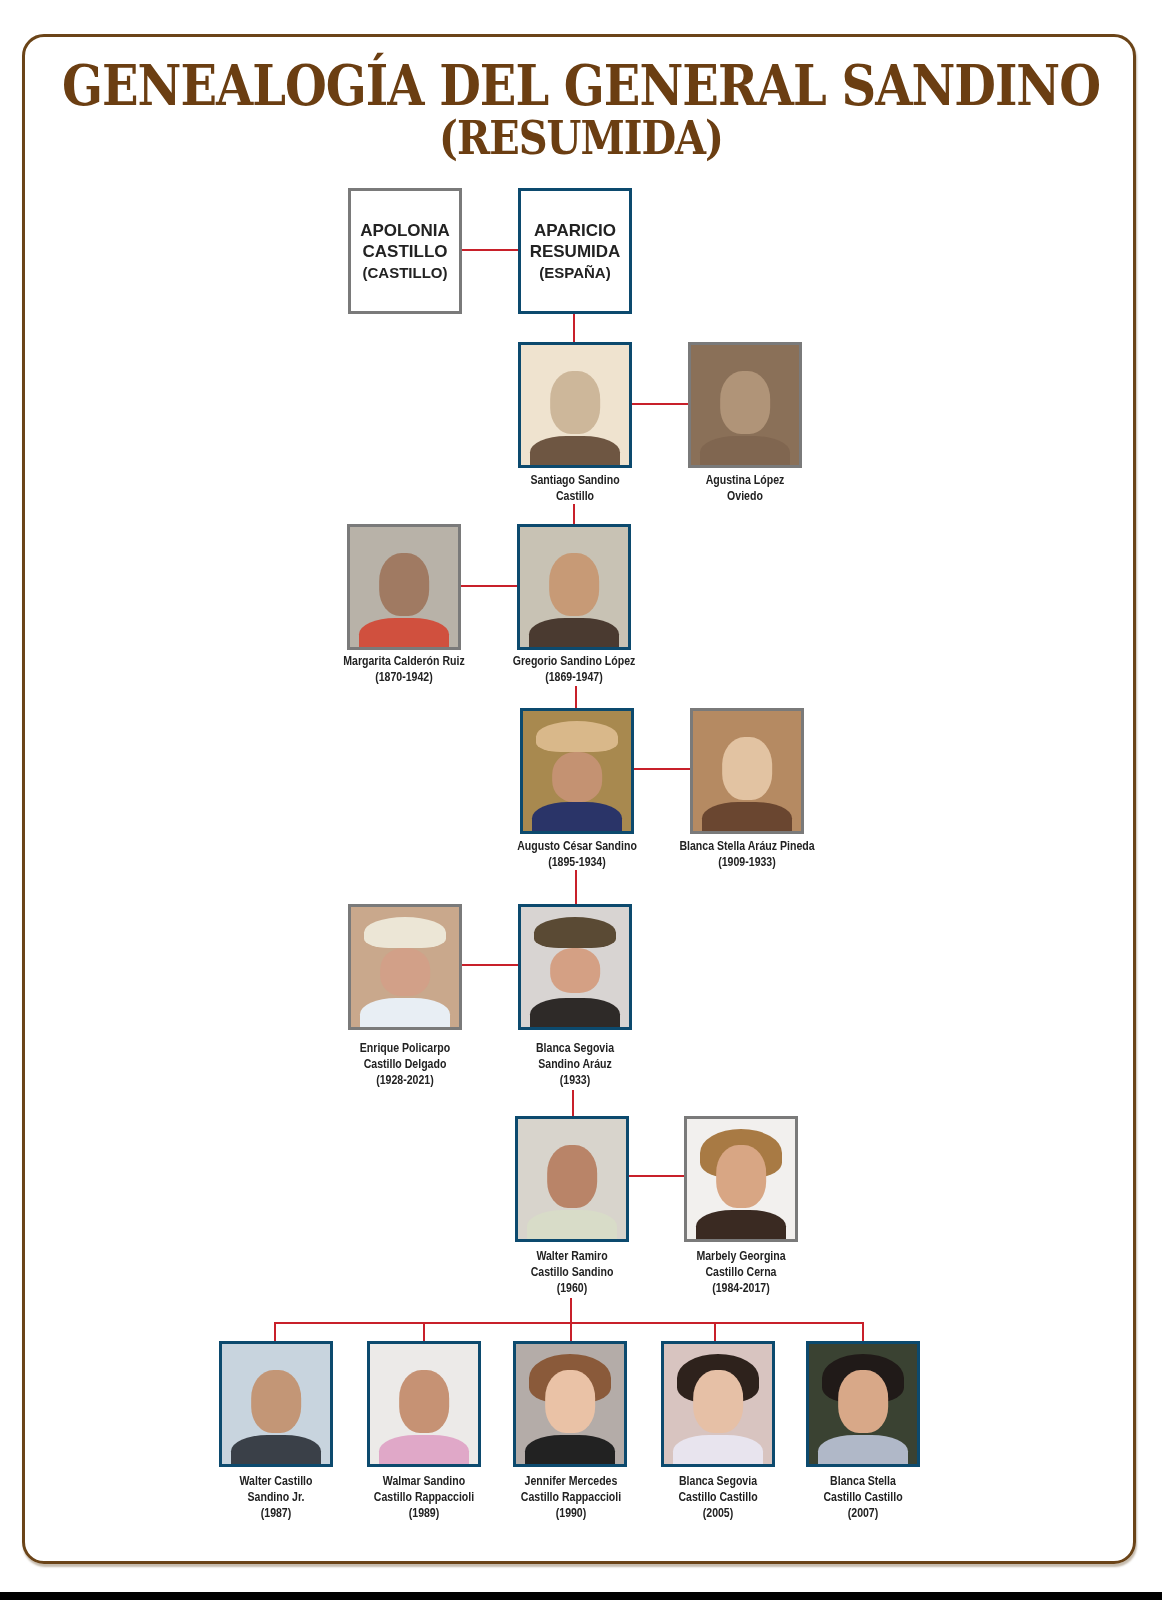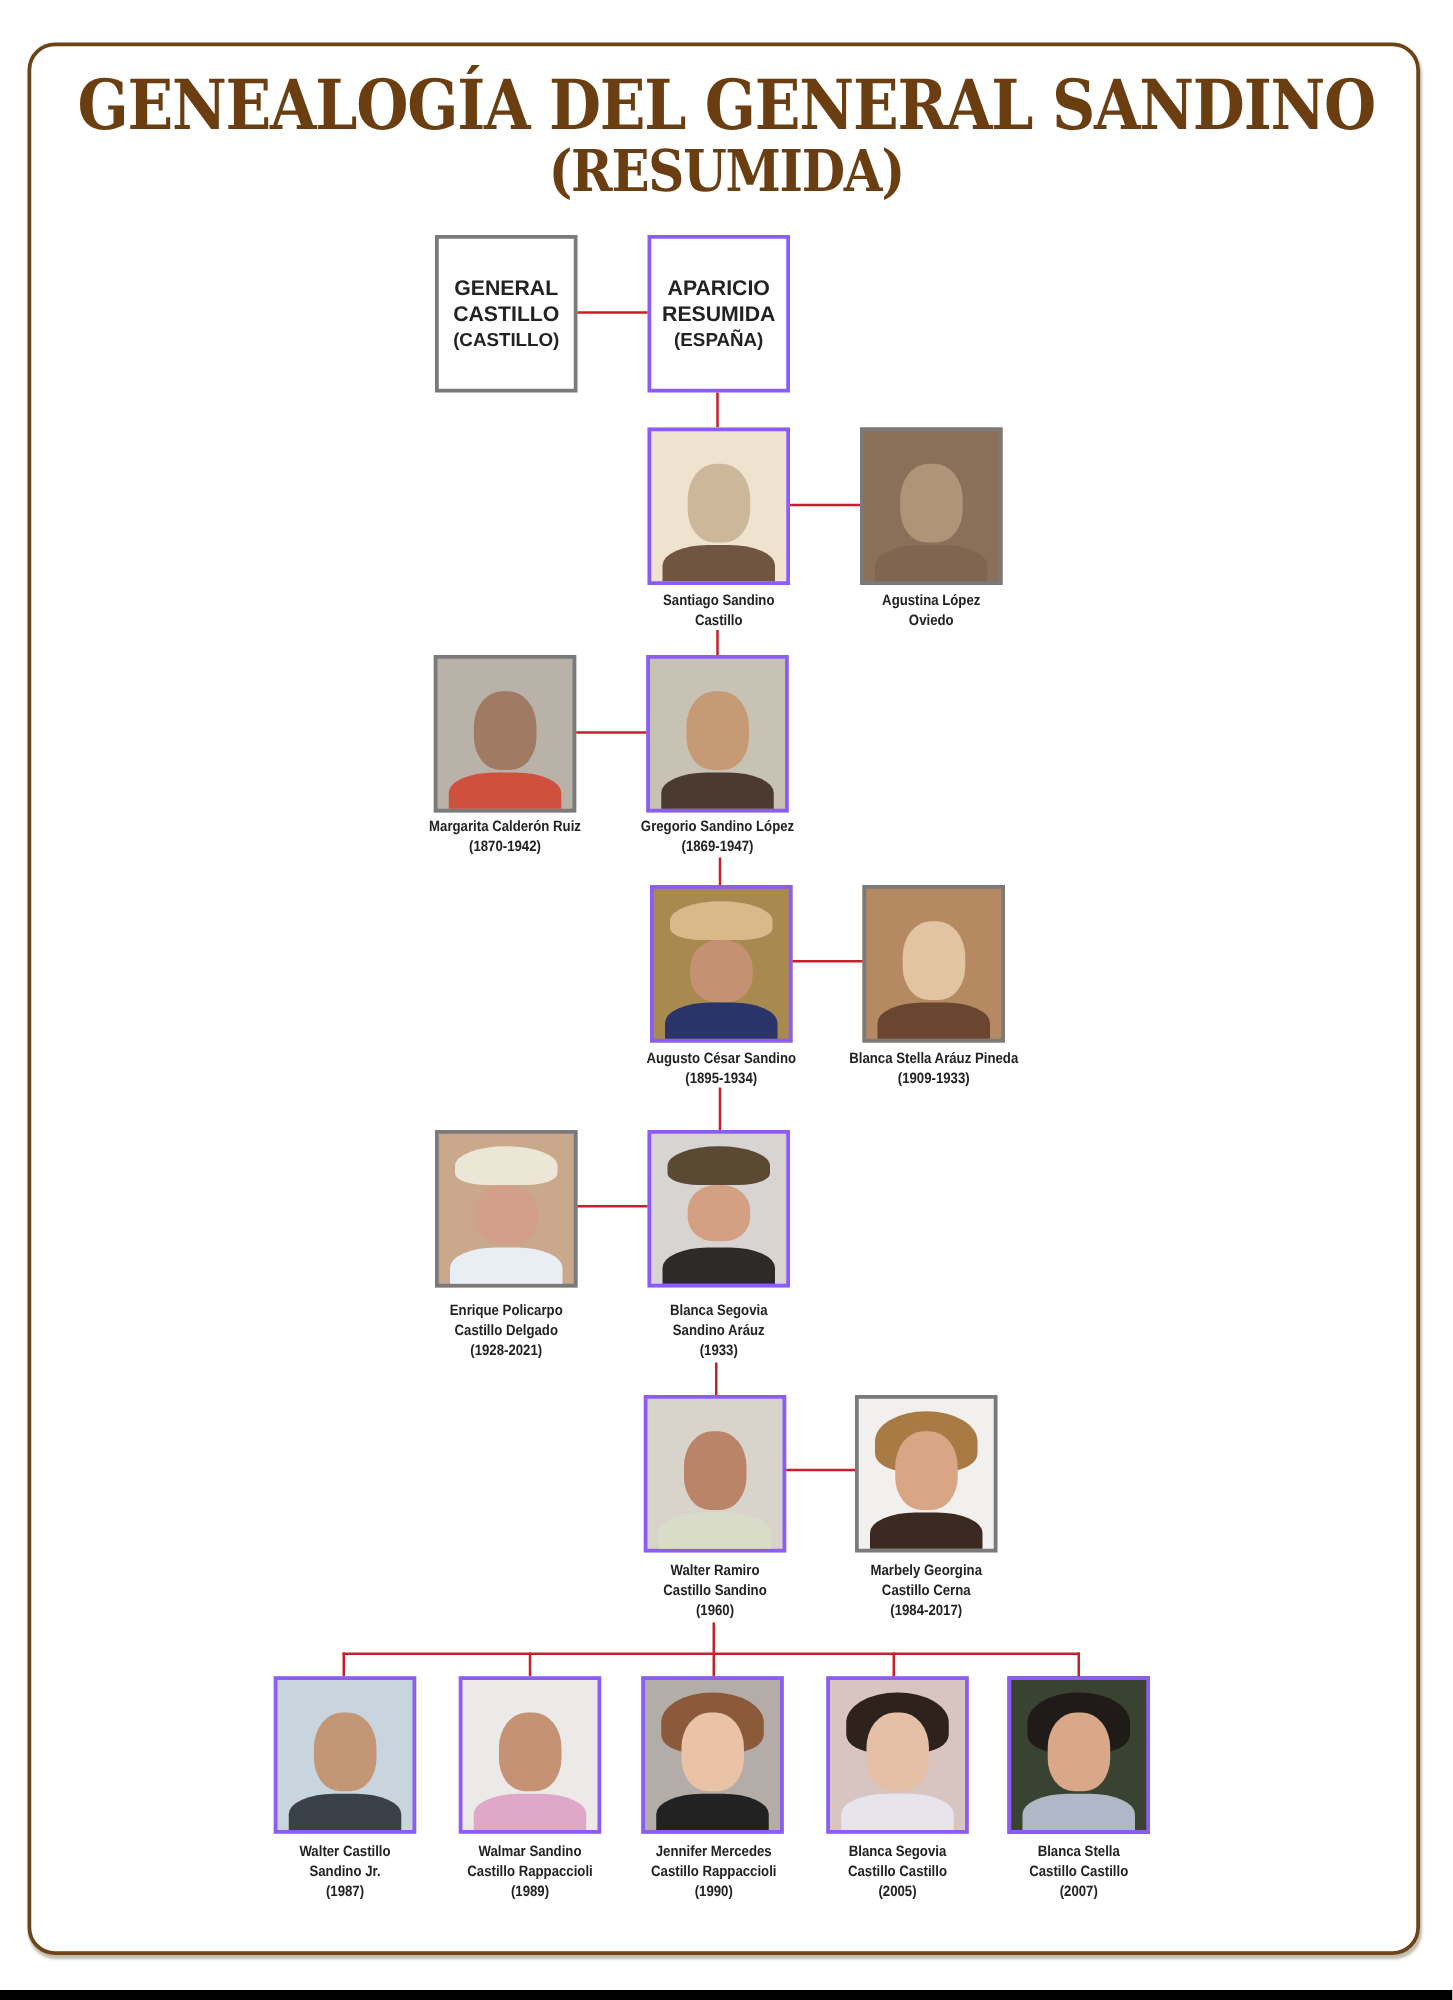--- a/index.html
+++ b/index.html
@@ -24,21 +24,21 @@
     font-family:"DejaVu Serif", serif; font-weight:bold; color:#6b3e12;
     font-size:40px; line-height:48px; letter-spacing:-1px;
     transform: scaleY(1.15);
   }
   .box {
     position:absolute; box-sizing:border-box; background:#fff;
     display:flex; flex-direction:column; align-items:center; justify-content:center;
     text-align:center; font-weight:bold; font-size:17px; line-height:21px; color:#222;
   }
   .box .small { font-size:15px; font-weight:bold; }
-  .red { border:3px solid #8b5cf6; }
+  .red { border:3px solid #0c4a6e; }
   .grey { border:3px solid #7a7a7a; }
   .photo {
     position:absolute; box-sizing:border-box; overflow:hidden;
   }
   .photo .face {
     position:absolute; left:50%; top:22%; width:46%; height:52%;
     transform:translateX(-50%); border-radius:45% 45% 42% 42%;
   }
   .photo .body {
     position:absolute; left:8%; bottom:-10%; width:84%; height:34%;
@@ -56,21 +56,21 @@
 </head>
 <body>
 
 <div class="frame"></div>
 <div class="bottom-bar"></div>
 
 <div class="title">GENEALOGÍA DEL GENERAL SANDINO</div>
 <div class="subtitle">(RESUMIDA)</div>
 
 <div class="box grey" style="left:348px;top:188px;width:114px;height:126px;">
-  <span>GENERAL</span>
+  <span>APOLONIA</span>
   <span>CASTILLO</span>
   <span class="small">(CASTILLO)</span>
 </div>
 <div class="box red" style="left:518px;top:188px;width:114px;height:126px;">
   <span>APARICIO</span>
   <span>RESUMIDA</span>
   <span class="small">(ESPAÑA)</span>
 </div>
 <div class="line" style="left:462px;top:249px;width:56px;height:2px;"></div>
 <div class="line" style="left:573px;top:314px;width:2px;height:28px;"></div>

